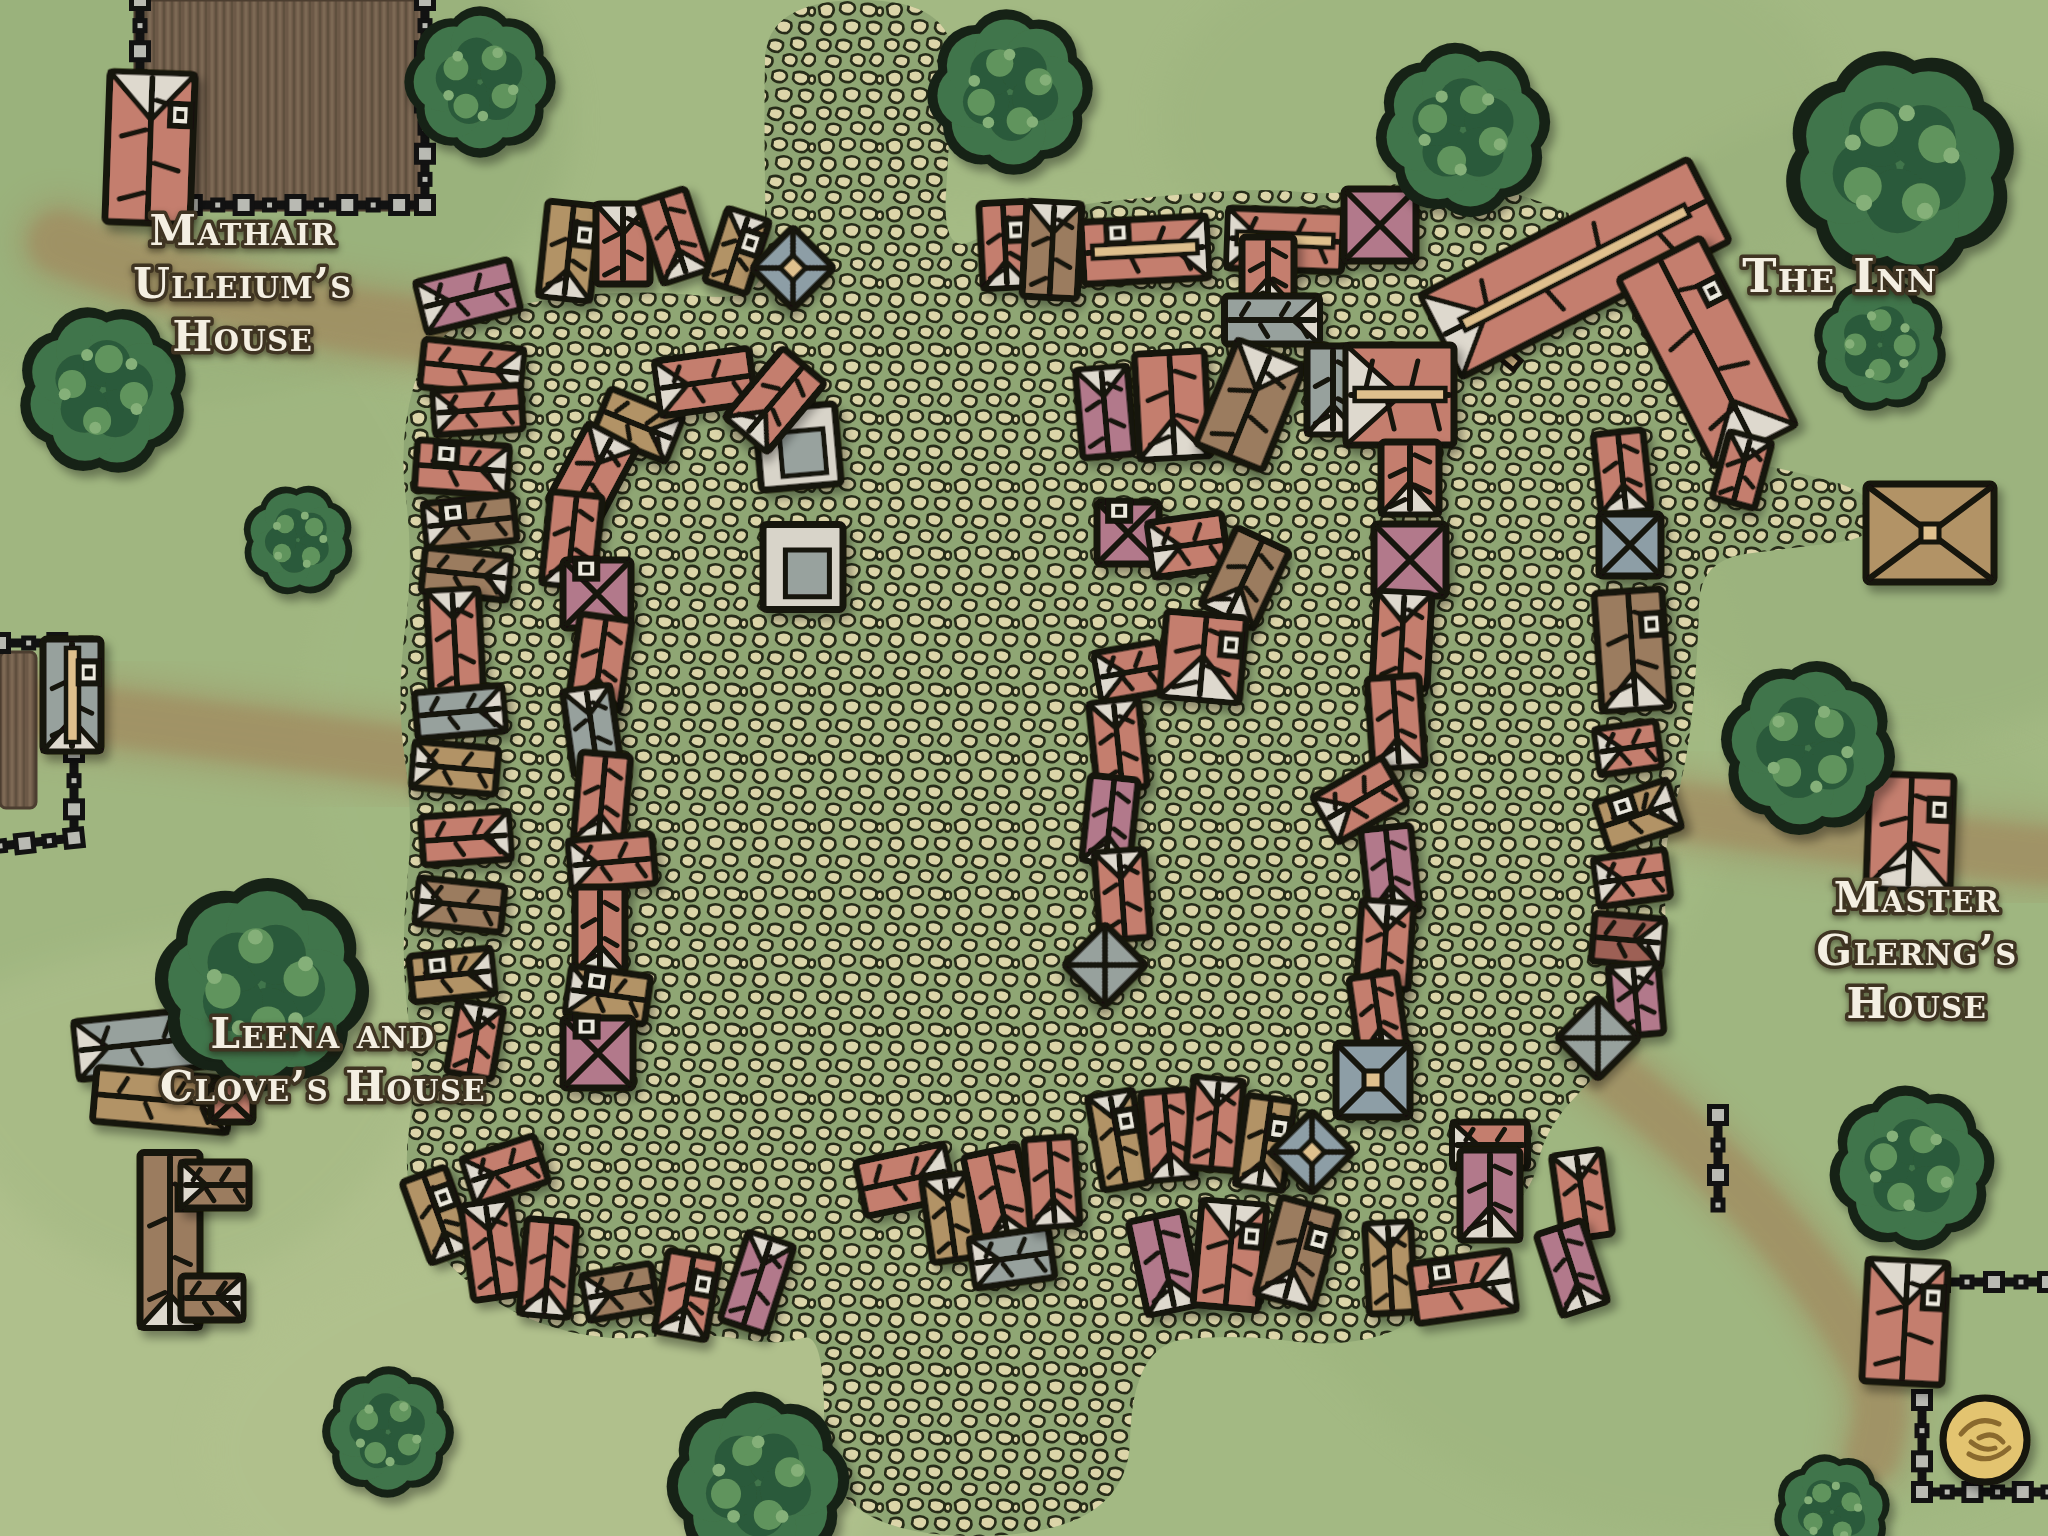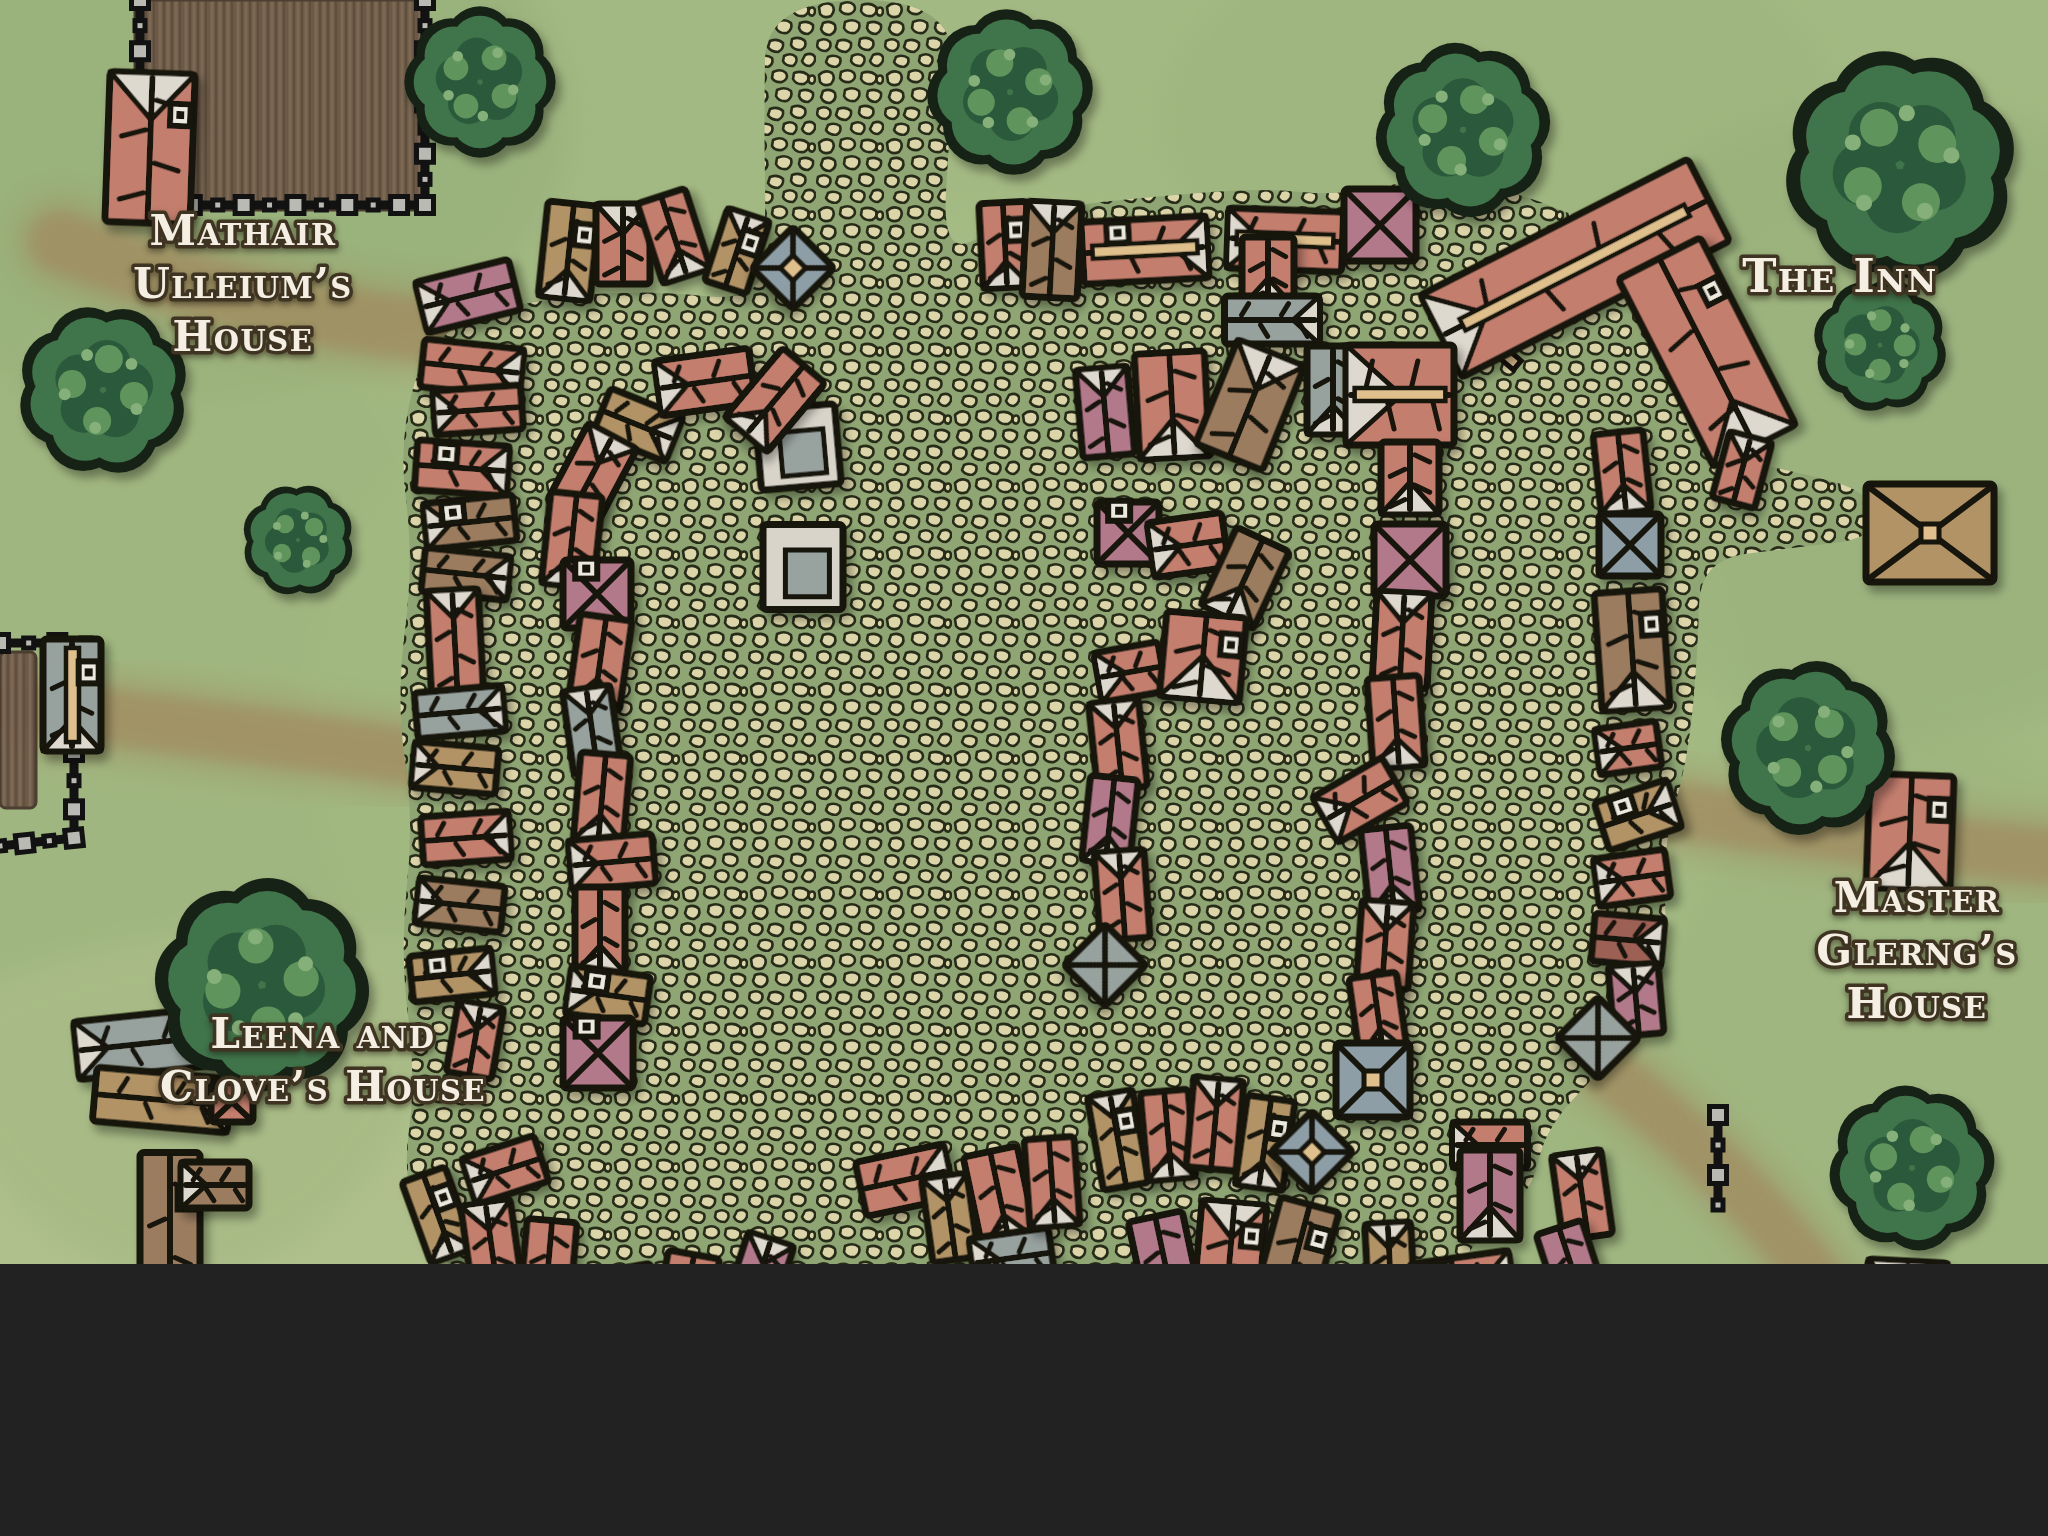--- a/index.html
+++ b/index.html
@@ -1,16 +1,16 @@
 <!DOCTYPE html>
 <html><head>
 <meta charset="utf-8">
 <style>
   html,body{margin:0;padding:0;background:#222;}
-  .page{width:2048px;height:1264px;position:relative;overflow:hidden;background:#a3b983;}
+  .page{width:2048px;height:1536px;position:relative;overflow:hidden;background:#a3b983;}
   svg{display:block;}
   .map-label-text{
     font-family:"DejaVu Serif", "Liberation Serif", serif;
     font-variant:small-caps;
     font-weight:600;
     paint-order:stroke;
     stroke-linejoin:round;
   }
   .label-layer{filter:drop-shadow(0 3px 3px rgba(25,18,8,.5));}
 </style>

